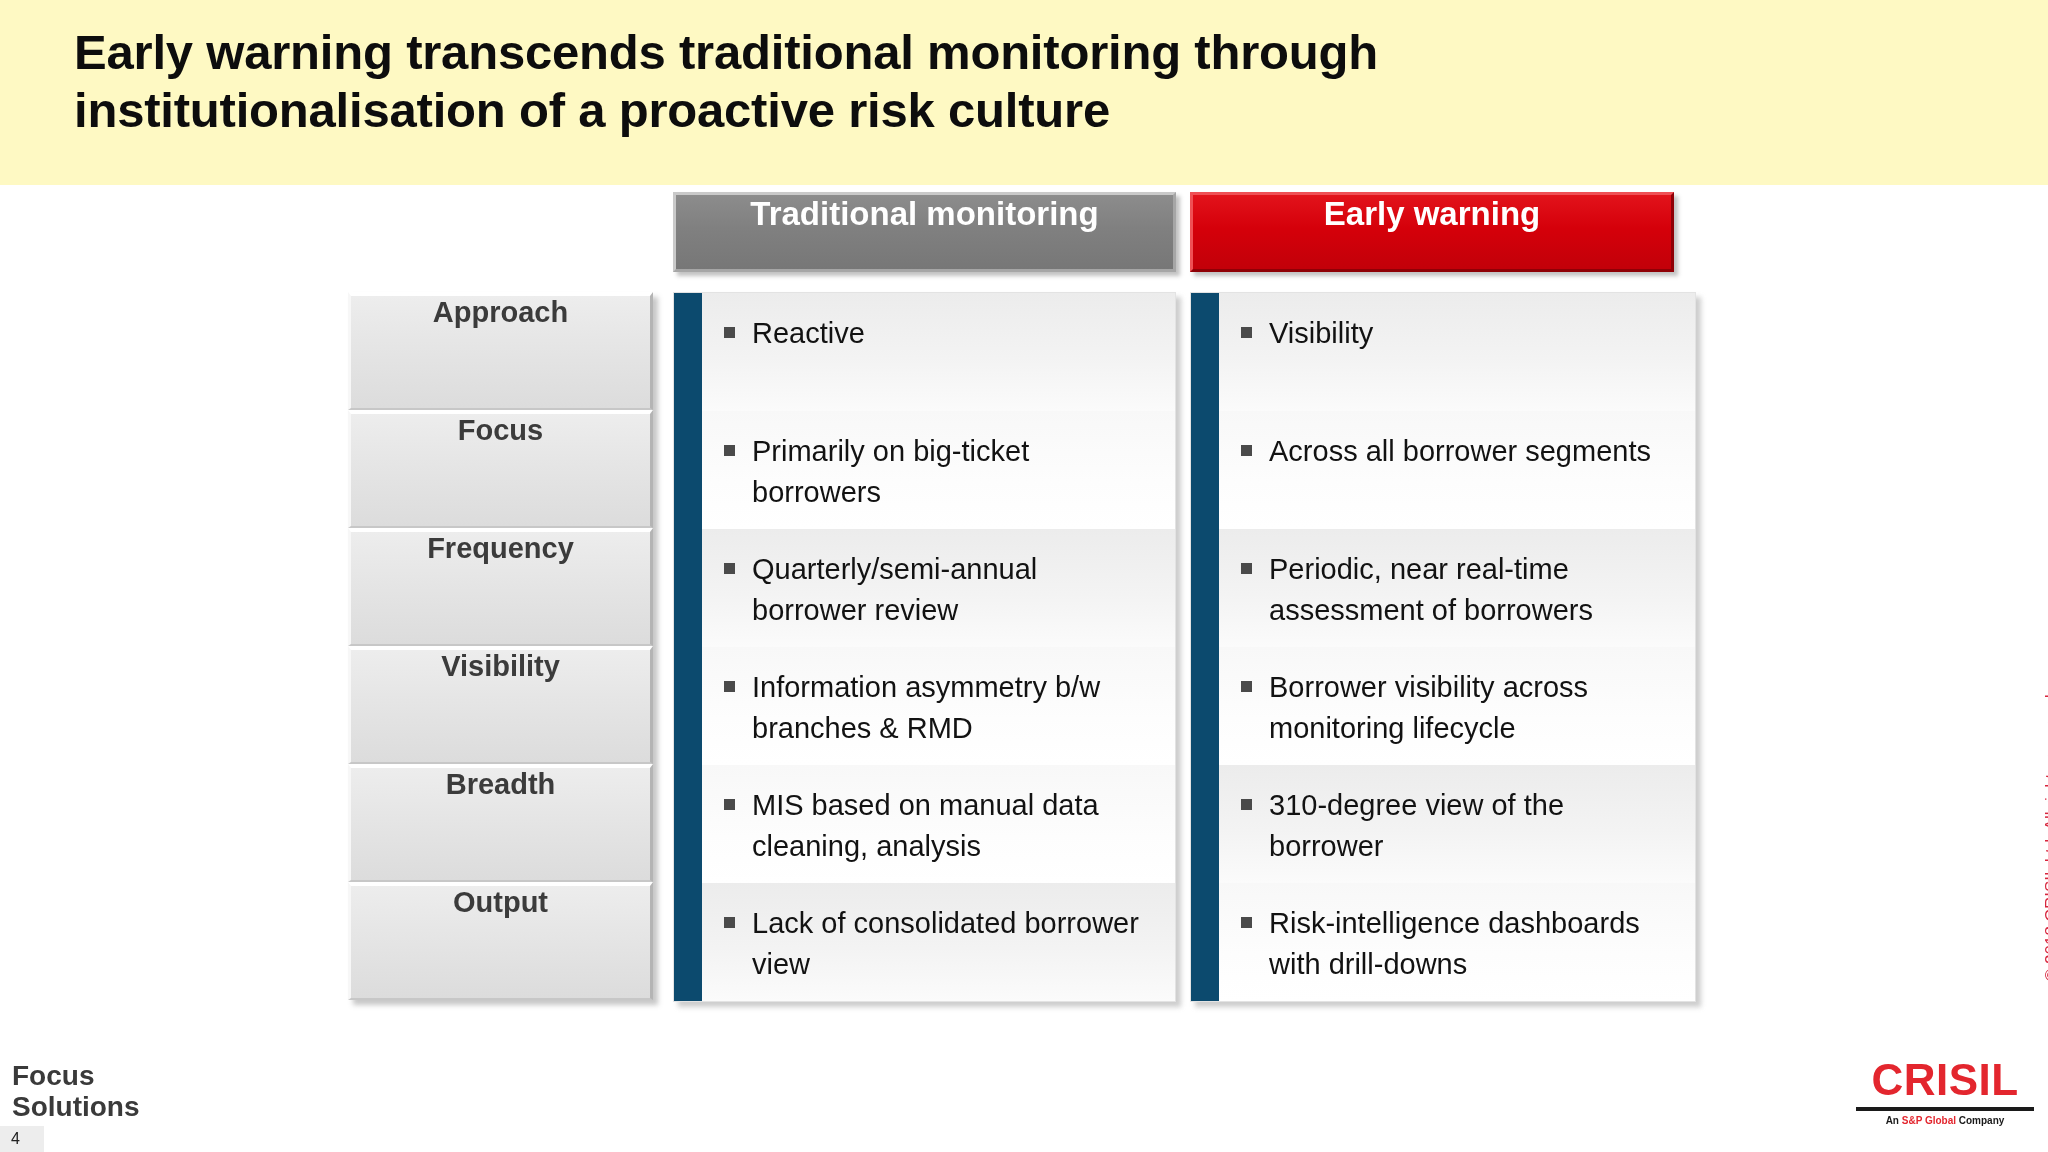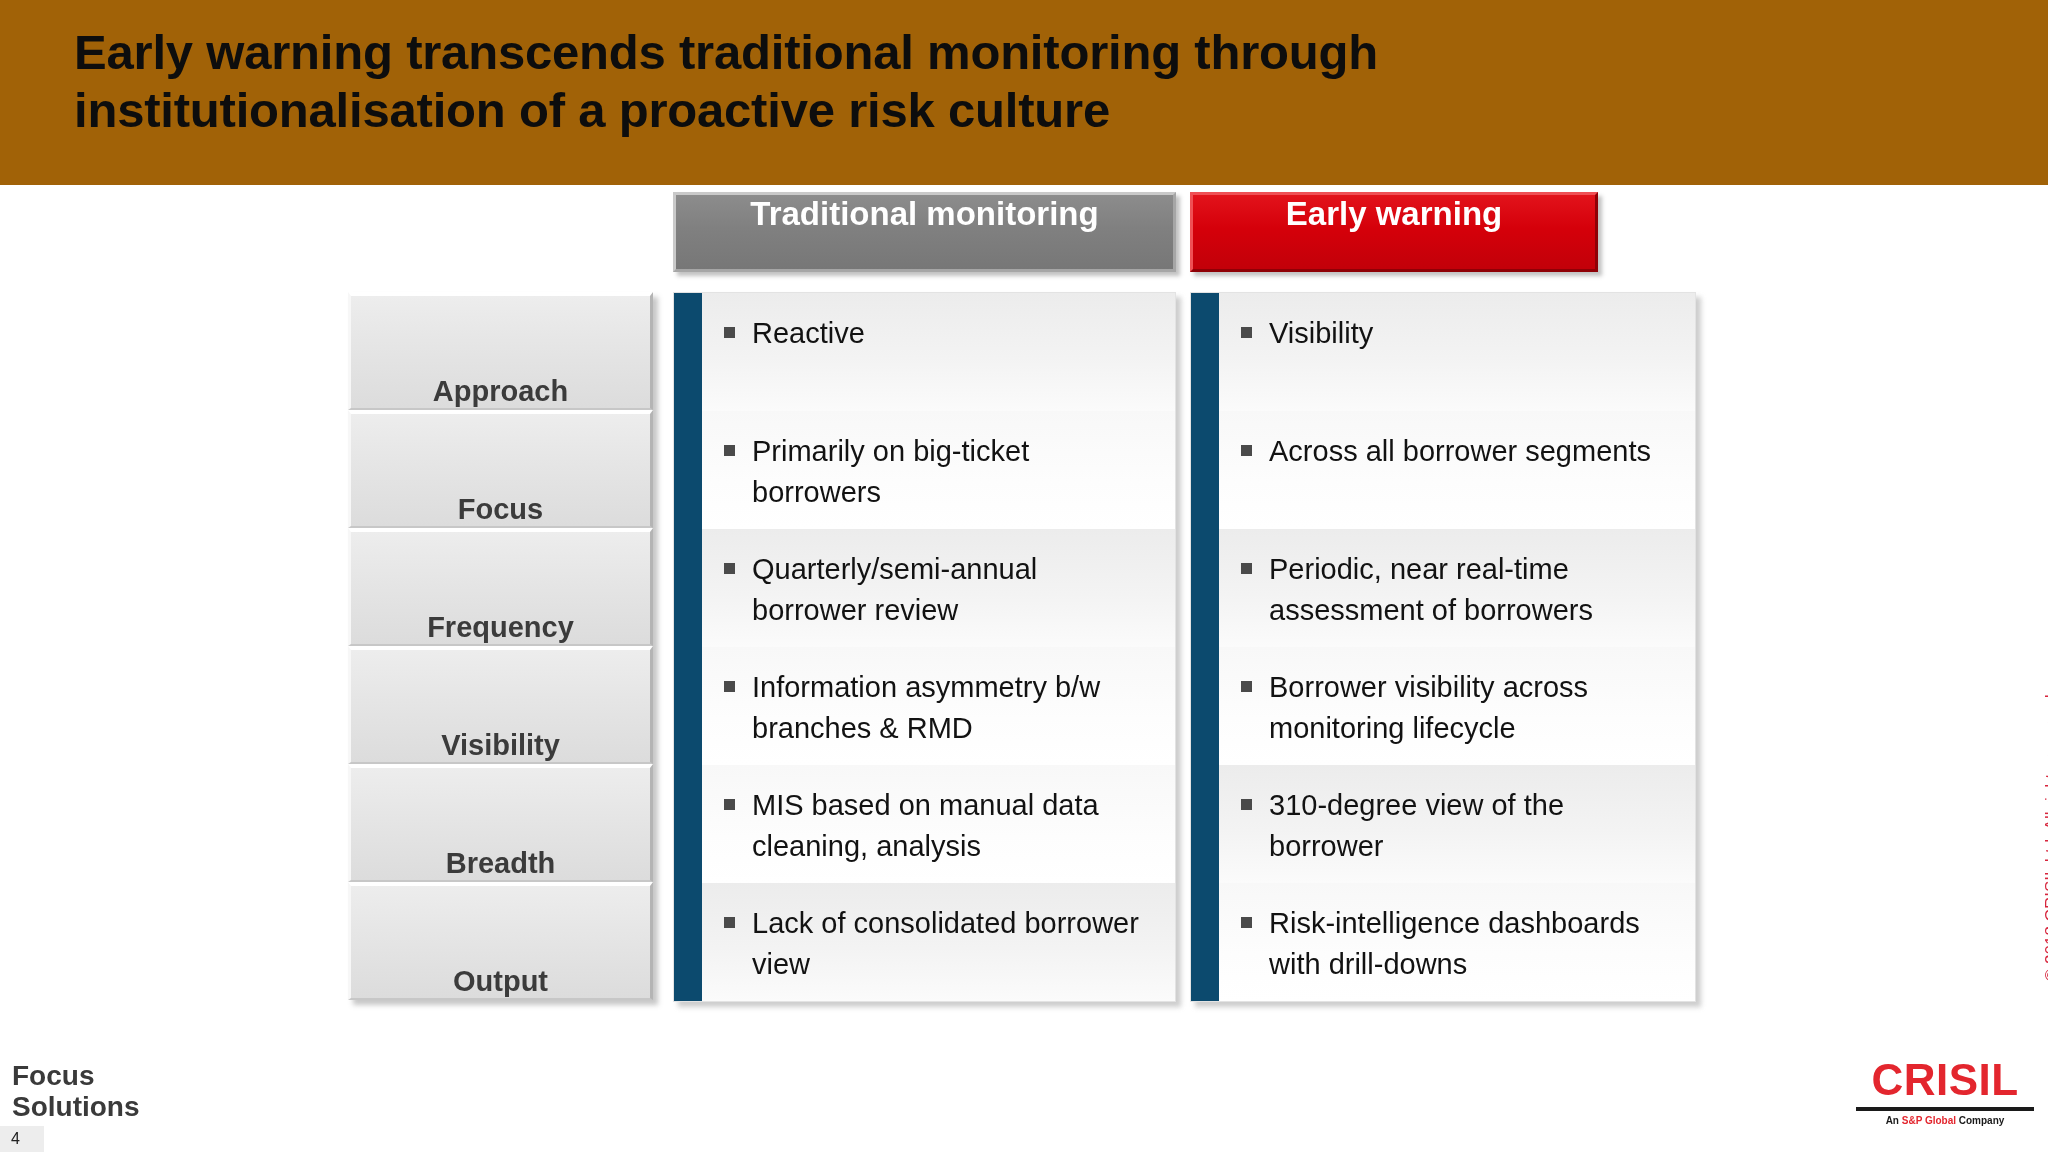--- a/index.html
+++ b/index.html
@@ -15,21 +15,21 @@
     position: relative;
   }
 
   
   .title-band {
     position: absolute;
     left: 0;
     top: 0;
     width: 2048px;
     height: 185px;
-    background: #a16207;
+    background: #fef9c3;
   }
   .title-text {
     position: absolute;
     left: 74px;
     top: 24px;
     width: 1700px;
     font-size: 49px;
     font-weight: bold;
     line-height: 1.18;
     color: #0d0d0d;
@@ -56,42 +56,42 @@
   }
   .col-header.gray {
     left: 673px;
     width: 503px;
     background: linear-gradient(180deg, #8c8c8c 0%, #808080 45%, #777777 100%);
     border-top-color: #c9c9c9;
     border-left-color: #c9c9c9;
   }
   .col-header.red {
     left: 1190px;
-    width: 408px;
+    width: 484px;
     background: linear-gradient(180deg, #e2131b 0%, #d5000a 45%, #c20009 100%);
     border-top-color: #ef5055;
     border-left-color: #ef5055;
     border-right-color: #8f0006;
     border-bottom-color: #8f0006;
   }
 
   
   .label-col {
     position: absolute;
     left: 348px;
     top: 292px;
     width: 305px;
     box-shadow: 5px 5px 5px rgba(130,130,130,0.45);
   }
   .label-box {
     position: relative;
     height: 118px;
     box-sizing: border-box;
     display: flex;
-    align-items: flex-end;
+    align-items: flex-start;
     justify-content: center;
     background: linear-gradient(180deg, #ededed 0%, #e6e6e6 40%, #dcdcdc 100%);
     border-top: 4px solid #ffffff;
     border-left: 3px solid #f7f7f7;
     border-right: 3px solid #b4b4b4;
     border-bottom: 2px solid #c7c7c7;
     font-size: 29px;
     font-weight: bold;
     color: #3b3b3b;
   }

